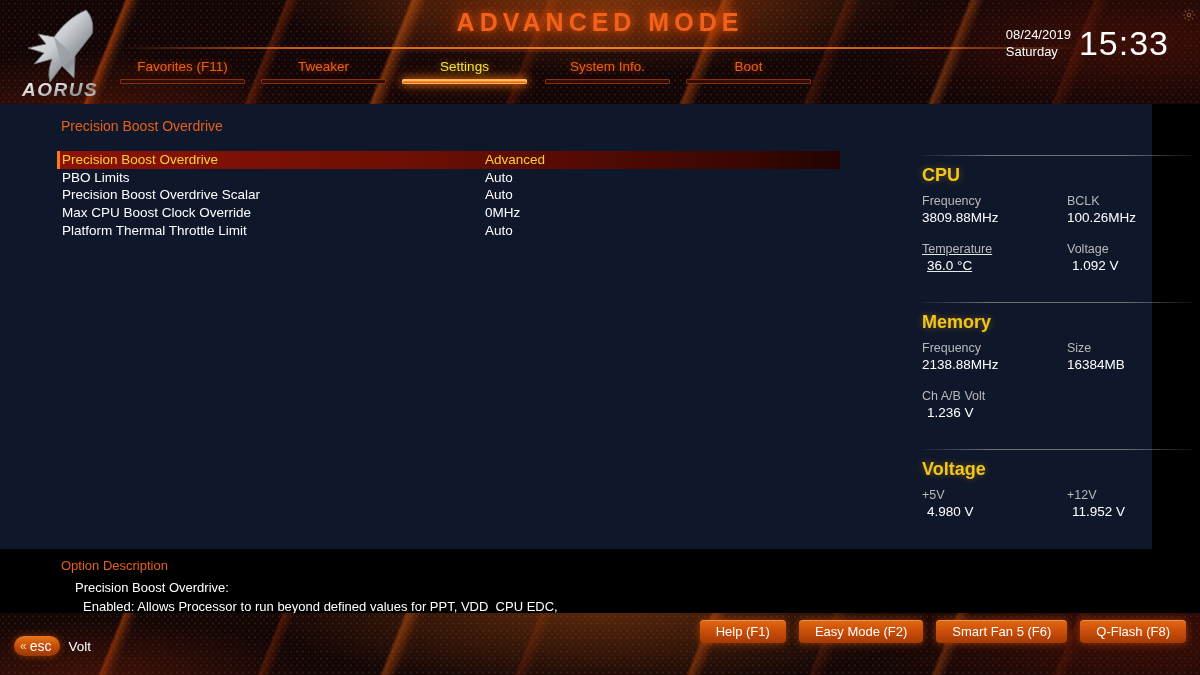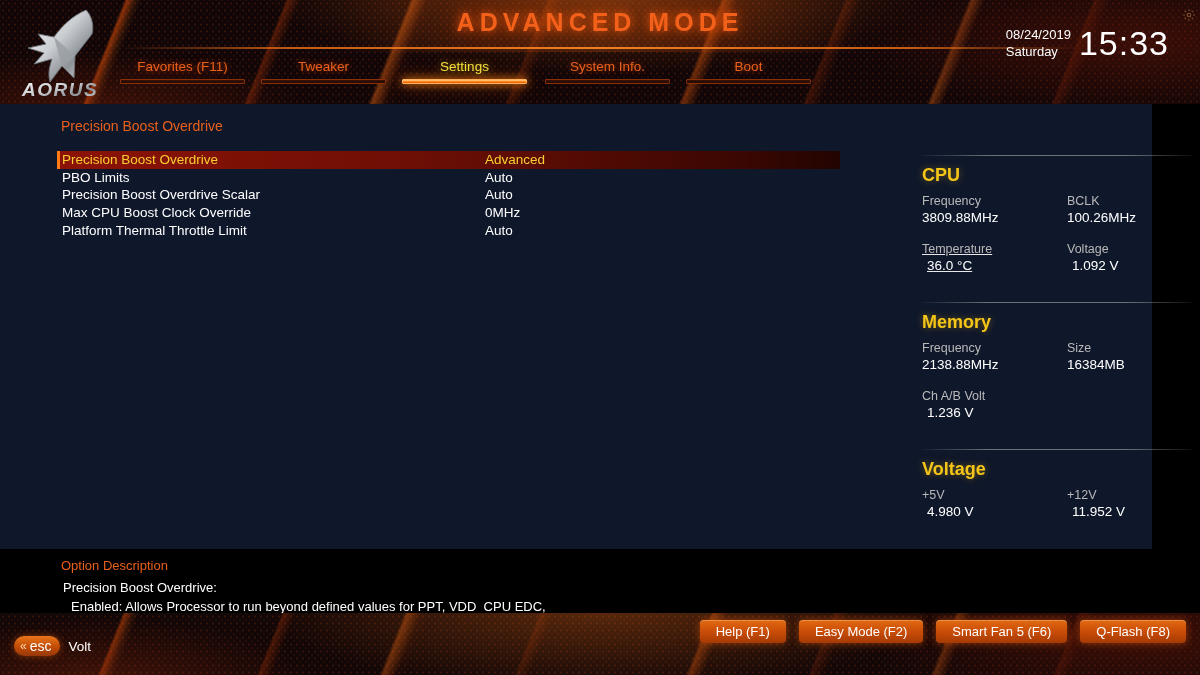--- a/index.html
+++ b/index.html
@@ -143,21 +143,21 @@
   .sb-cell .vv { font-size:13.5px; line-height:18px; color:#ffffff; }
   .sb-cell.ind .vv { padding-left:5px; }
 
   
   #descpanel {
     position:absolute; left:0; top:549px; width:1200px; height:84px;
     background:#000; overflow:hidden;
   }
   #desc-title { position:absolute; left:61px; top:9px; font-size:13px; color:#e8601a; }
   #desc-body { position:absolute; left:61px; top:30px; width:800px; }
-  #desc-body .ln { font-size:13px; line-height:18.5px; color:#fff; white-space:nowrap; }
+  #desc-body .ln { font-size:13px; line-height:18.5px; color:#fff; white-space:nowrap;margin-left:12px; }
   #desc-body .ln.i1 { padding-left:10px; }
   #desc-body .ln.i0 { padding-left:2px; }
 
   
   #footer { position:absolute; left:0; top:613px; width:1200px; height:62px; overflow:hidden; }
   #footer .hexmesh { background-color:#120707; }
   #footer .streaks { opacity:.85; }
 
   #fbuttons { position:absolute; right:14px; top:7px; z-index:6; display:flex; gap:13px; }
   .fbtn {

